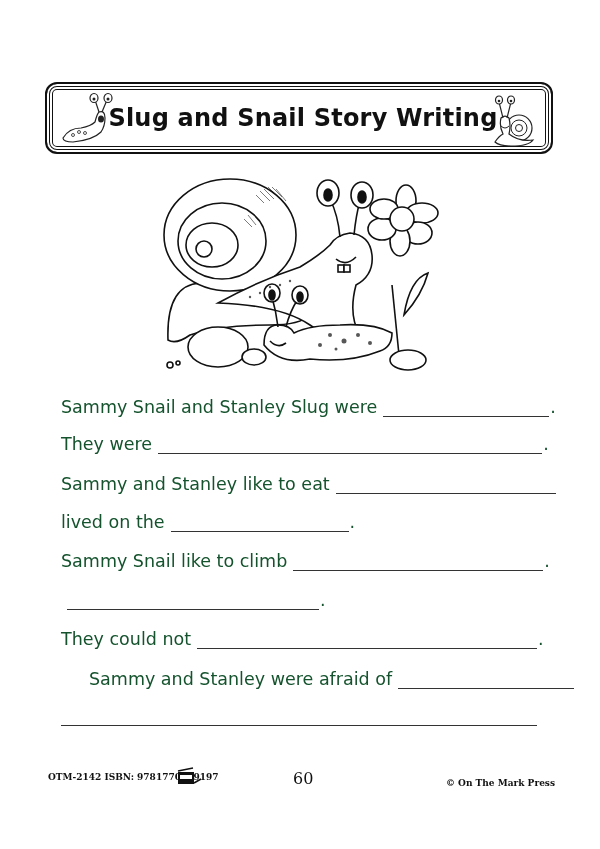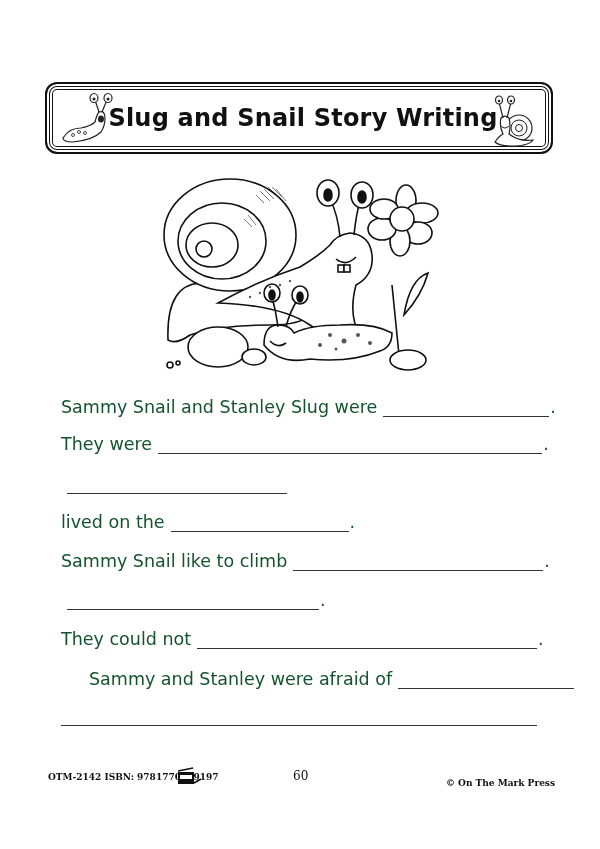--- a/index.html
+++ b/index.html
@@ -17,21 +17,21 @@
   .title-icon { position: absolute; top: 8px; }
   .illustration { position: absolute; left: 160px; top: 175px; width: 280px; height: 200px; }
   .line {
     position: absolute; left: 61px; font-family: "DejaVu Sans", sans-serif; font-size: 17.5px; color: #14532d;
     white-space: nowrap; display: flex; align-items: flex-end; height: 22px;
   }
   .blank { display: inline-block; border-bottom: 1.5px solid #333; height: 16px; margin-left: 6px; }
   .period { display: inline-block; margin-left: 1px; }
   .footer { position: absolute; top: 767px; left: 0; width: 600px; height: 20px; font-family: "DejaVu Serif", serif; font-size: 9px; }
   .footer-left { position: absolute; left: 48px; top: 5px; font-weight: bold; }
-  .footer-page { position: absolute; left: 293px; top: 2px; font-size: 12px; }
+  .footer-page { position: absolute; left: 293px; top: 2px; font-size: 16px; }
   .footer-right { position: absolute; right: 45px; top: 11px; font-weight: bold; }
   .copier-icon { position: absolute; left: 177px; top: 0px; }
 </style>
 </head>
 <body>
 
 <div class="title-box">
   <svg class="title-icon" style="left:12px" width="62" height="56" viewBox="0 0 62 56">
     <path d="M4 46 Q10 36 22 36 Q32 34 36 30 Q38 22 40 20 Q46 18 46 26 Q46 34 42 40 Q34 48 14 50 Q4 50 4 46 Z" fill="#fff" stroke="#222" stroke-width="1.2"></path>
     <circle cx="14" cy="43" r="1.5" fill="none" stroke="#222" stroke-width="0.8"></circle>
@@ -139,20 +139,21 @@
   <span>Sammy Snail and Stanley Slug were</span>
   <span class="blank" style="width:166px;"></span>
   <span class="period">.</span>
 </div>
 <div class="line" style="top:432px;">
   <span>They were</span>
   <span class="blank" style="width:384px;"></span>
   <span class="period">.</span>
 </div>
 <div class="line" style="top:472px;">
+  <span>Sammy and Stanley like to eat</span>
   <span class="blank" style="width:220px;"></span>
   <span class="period"></span>
 </div>
 <div class="line" style="top:510px;">
   <span>lived on the</span>
   <span class="blank" style="width:178px;"></span>
   <span class="period">.</span>
 </div>
 <div class="line" style="top:549px;">
   <span>Sammy Snail like to climb</span>

